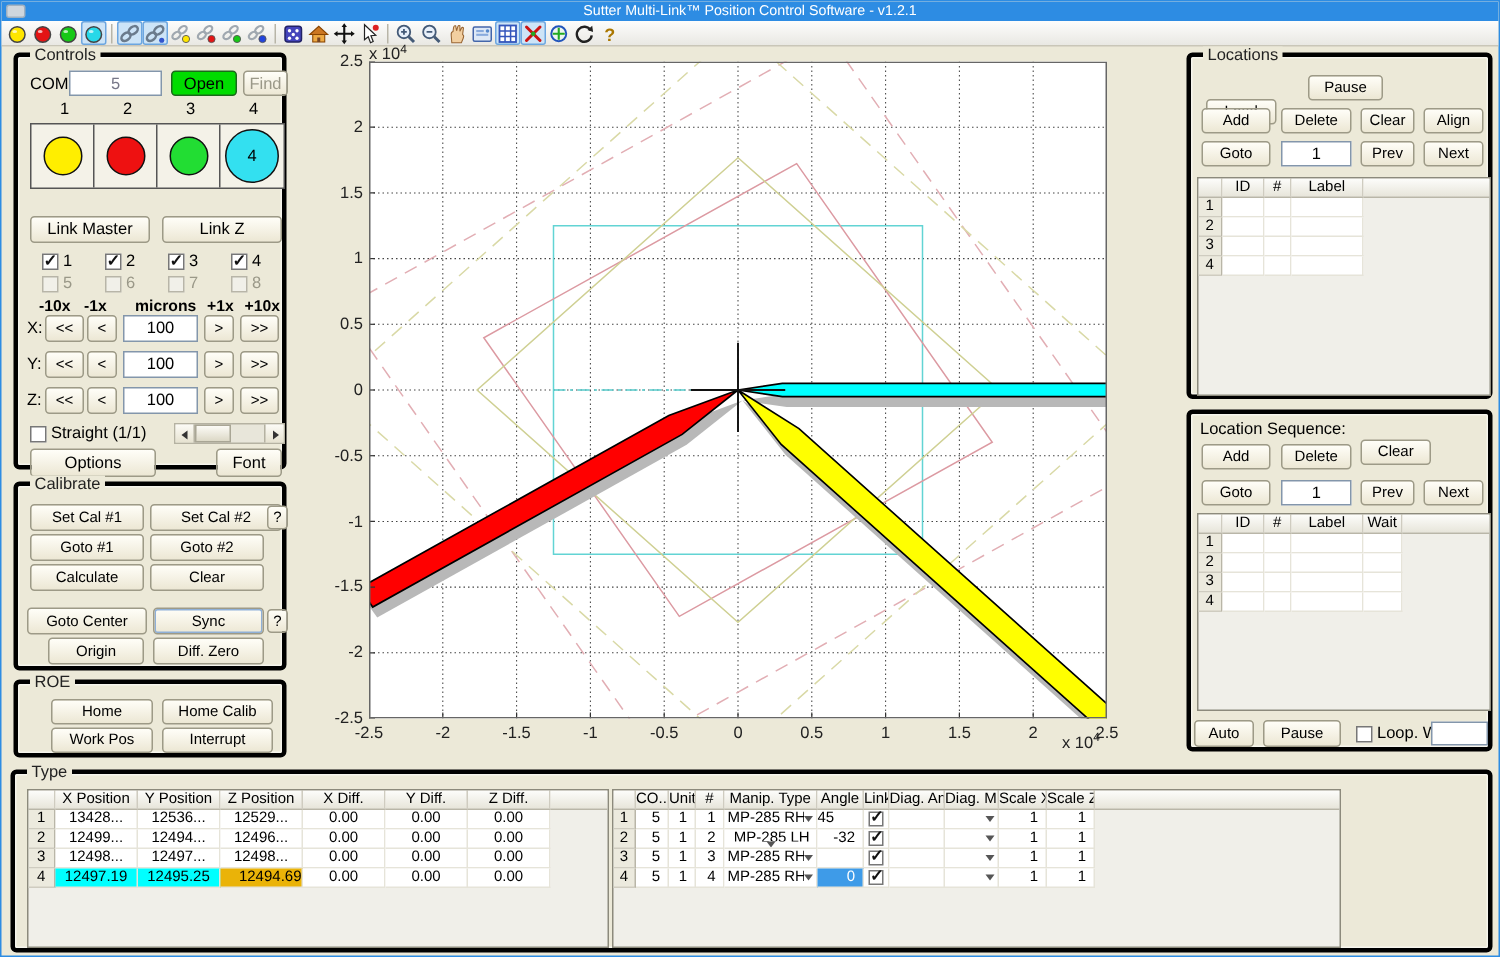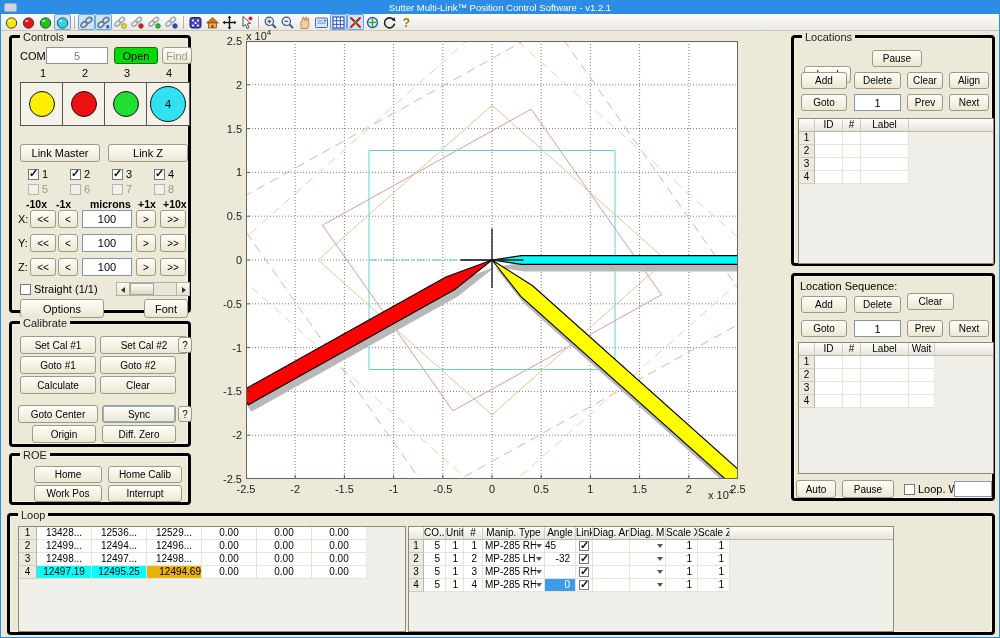--- a/index.html
+++ b/index.html
@@ -591,22 +591,32 @@
   <div class="btn small" style="left:2px;top:204px;width:40px;height:18px">Auto</div>
   <div class="btn small" style="left:48px;top:204px;width:52px;height:18px">Pause</div>
   <div class="cbrow" style="left:110px;top:207px">
     <span class="cb"></span>
     <span>Loop. Wait</span>
   </div>
   <div class="tf" style="left:160px;top:205px;width:38px;height:16px"></div>
 </div>
 
 <div class="grp" style="left:6px;top:512px;width:988px;height:122px">
-  <span class="grp-label">Loop</span>
+  <span class="grp-label">Type</span>
   <div class="tblwrap" id="pos-table" style="left:8px;top:10px;width:388px;height:106px">
+      <div class="trow">
+        <div class="th" style="width: 18px;"></div>
+        <div class="th" style="width: 55px;">X Position</div>
+        <div class="th" style="width: 55px;">Y Position</div>
+        <div class="th" style="width: 55px;">Z Position</div>
+        <div class="th" style="width: 55px;">X Diff.</div>
+        <div class="th" style="width: 55px;">Y Diff.</div>
+        <div class="th" style="width: 55px;">Z Diff.</div>
+        <div class="th" style="width: 38px; border-right: none;"></div>
+      </div>
       <div class="trow">
         <div class="rh" style="width: 18px;">1</div>
         <div class="td" style="width: 55px; text-align: center;">13428...</div>
         <div class="td" style="width: 55px; text-align: center;">12536...</div>
         <div class="td" style="width: 55px; text-align: center;">12529...</div>
         <div class="td" style="width: 55px; text-align: center;">0.00</div>
         <div class="td" style="width: 55px; text-align: center;">0.00</div>
         <div class="td" style="width: 55px; text-align: center;">0.00</div>
       </div>
       <div class="trow">
@@ -671,21 +681,21 @@
           <span class="chev" style="margin-right: 2px;"></span>
         </div>
         <div class="td" style="width: 32px; text-align: right; padding-right: 5px;">1</div>
         <div class="td" style="width: 32px; text-align: right; padding-right: 5px;">1</div>
       </div>
       <div class="trow">
         <div class="rh" style="width: 15px;">2</div>
         <div class="td" style="width: 22px; text-align: right; padding-right: 5px;">5</div>
         <div class="td" style="width: 18px; text-align: right; padding-right: 5px;">1</div>
         <div class="td" style="width: 19px; text-align: right; padding-right: 5px;">2</div>
-        <div class="td cell-flex" style="width: 62px; padding-left: 2px;">
+        <div class="td cell-flex" style="width: 62px; padding-left: 2px; flex-direction: column;">
           <span style="flex: 1 1 0%; overflow: hidden; white-space: nowrap;">MP-285 LH</span>
           <span class="chev" style="margin-right: 2px;"></span>
         </div>
         <div class="td" style="width: 31px; text-align: right; padding-right: 5px;">-32</div>
         <div class="td cell-flex" style="width: 17px; justify-content: center;">
           <span class="cb checked" style="width: 10px; height: 10px;"></span>
         </div>
         <div class="td" style="width: 37px; text-align: right; padding-right: 5px;"></div>
         <div class="td cell-flex" style="width: 36px; padding-left: 2px;">
           <span style="flex: 1 1 0%; overflow: hidden; white-space: nowrap;"></span>

